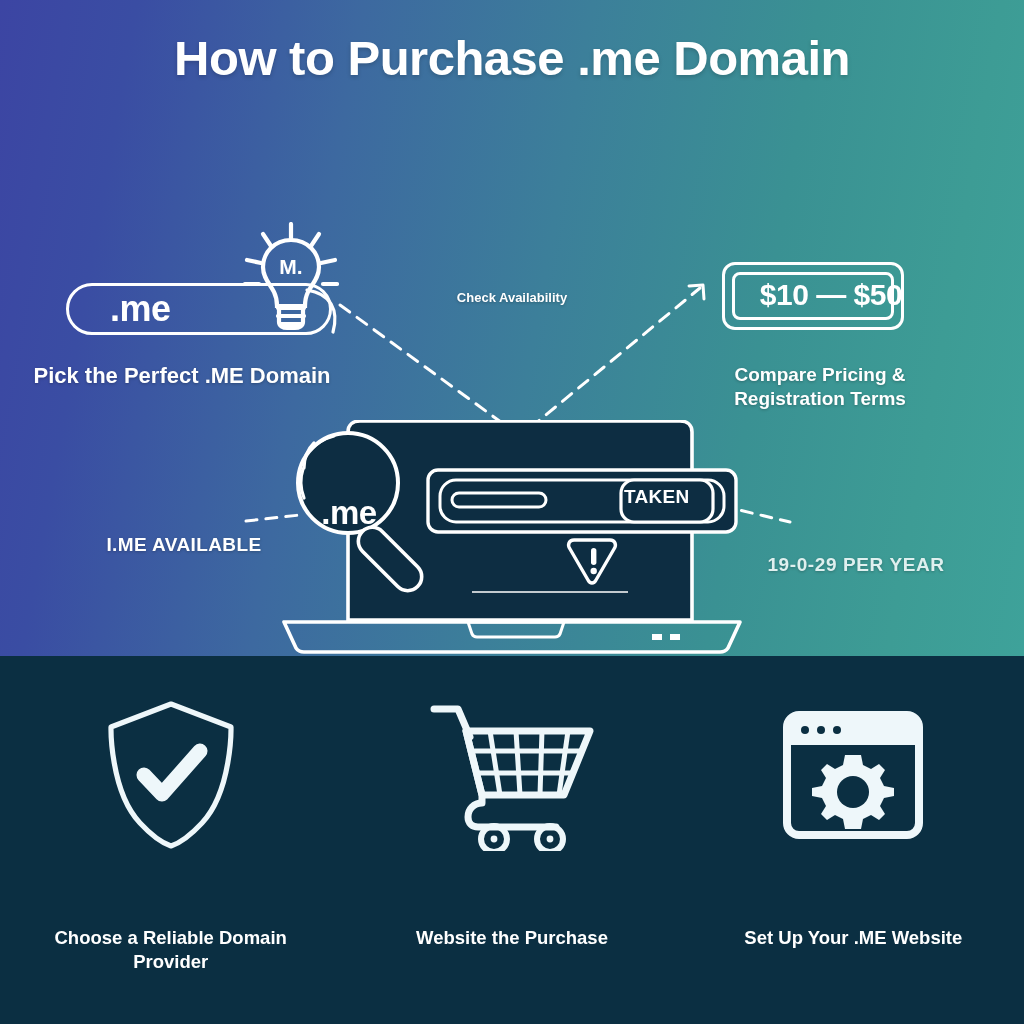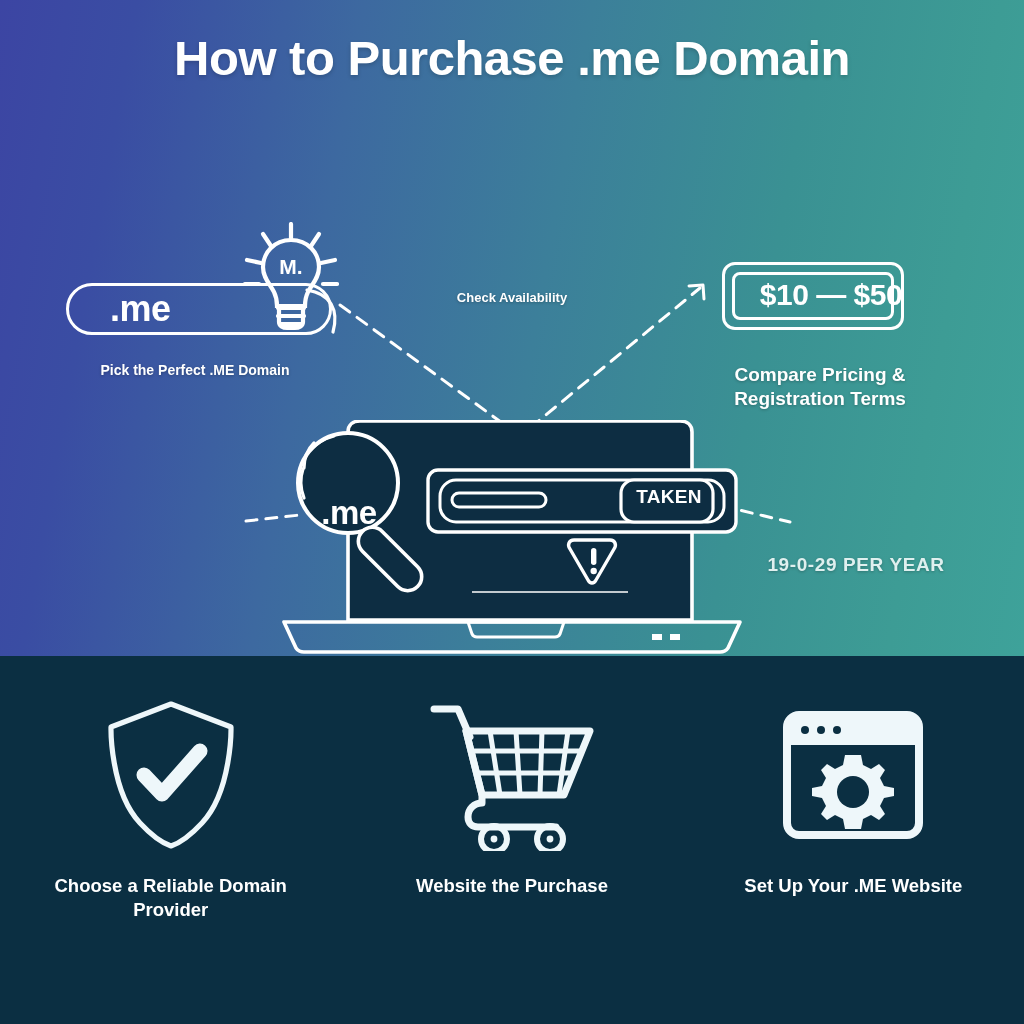--- a/index.html
+++ b/index.html
@@ -52,21 +52,21 @@
 
   
   .cap {
     position: absolute;
     text-align: center;
     color: #ffffff;
     font-weight: 700;
     line-height: 1.28;
     text-shadow: 0 1px 3px rgba(0,0,0,0.25);
   }
-  .cap-pick   { left: 45px;  top: 362px; width: 300px; font-size: 14px; }
+  .cap-pick   { left: 32px;  top: 362px; width: 300px; font-size: 22px; }
   .cap-check  { left: 412px; top: 290px; width: 200px; font-size: 13px; }
   .cap-price  { left: 690px; top: 363px; width: 260px; font-size: 19px; }
   .cap-avail  { left: 88px;  top: 533px; width: 192px; font-size: 19px; letter-spacing: 0.4px; }
   .cap-year   { left: 760px; top: 553px; width: 192px; font-size: 19px; letter-spacing: 0.6px;
                 color: #dff0ef; }
 
   
   .search-pill {
     position: absolute;
     left: 66px; top: 283px;
@@ -125,21 +125,21 @@
     text-align: center;
     color: #ffffff;
     font-size: 33px;
     font-weight: 700;
     letter-spacing: -0.5px;
   }
   .taken-text {
     position: absolute;
     left: 624px; top: 486px;
     width: 90px;
-    text-align: center;
+    text-align: left;
     color: #ffffff;
     font-size: 19px;
     font-weight: 700;
     letter-spacing: 0.3px;
   }
 
   
   .steps {
     position: absolute;
     left: 0; top: 700px;
@@ -147,21 +147,21 @@
     display: flex;
   }
   .step {
     flex: 1;
     display: flex;
     flex-direction: column;
     align-items: center;
   }
   .step-icon { height: 150px; display: flex; align-items: center; justify-content: center; }
   .step-label {
-    margin-top: 24px;
+    margin-top: 76px;
     text-align: center;
     color: #ffffff;
     font-size: 18.5px;
     font-weight: 700;
     line-height: 1.3;
     width: 260px;
   }
 </style>
 </head>
 <body>
@@ -253,20 +253,21 @@
     <rect x="376" y="214" width="10" height="6" fill="#ffffff"></rect>
     <rect x="394" y="214" width="10" height="6" fill="#ffffff"></rect>
   </svg>
 
   <div class="mag-text">.me</div>
   <div class="taken-text">TAKEN</div>
 
   <div class="cap cap-pick">Pick the Perfect .ME Domain</div>
   <div class="cap cap-check">Check Availability</div>
   <div class="cap cap-price">Compare Pricing &amp; Registration Terms</div>
+  <div class="cap cap-avail">I.ME AVAILABLE</div>
   <div class="cap cap-year">19-0-29 PER YEAR</div>
 
   <div class="steps">
 
     <div class="step">
       <div class="step-icon">
         <svg width="134" height="152" viewBox="0 0 134 152" xmlns="http://www.w3.org/2000/svg">
           <path d="M67,5 L127,28 C127,28 128,92 98,124 C85,138 73,145 67,147
                    C61,145 49,138 36,124 C6,92 7,28 7,28 Z" fill="none" stroke="#eef7fa" stroke-width="5.2" stroke-linejoin="round"></path>
           <path d="M40,76 L58,95 L96,52" fill="none" stroke="#eef7fa" stroke-width="15" stroke-linecap="round" stroke-linejoin="round"></path>

